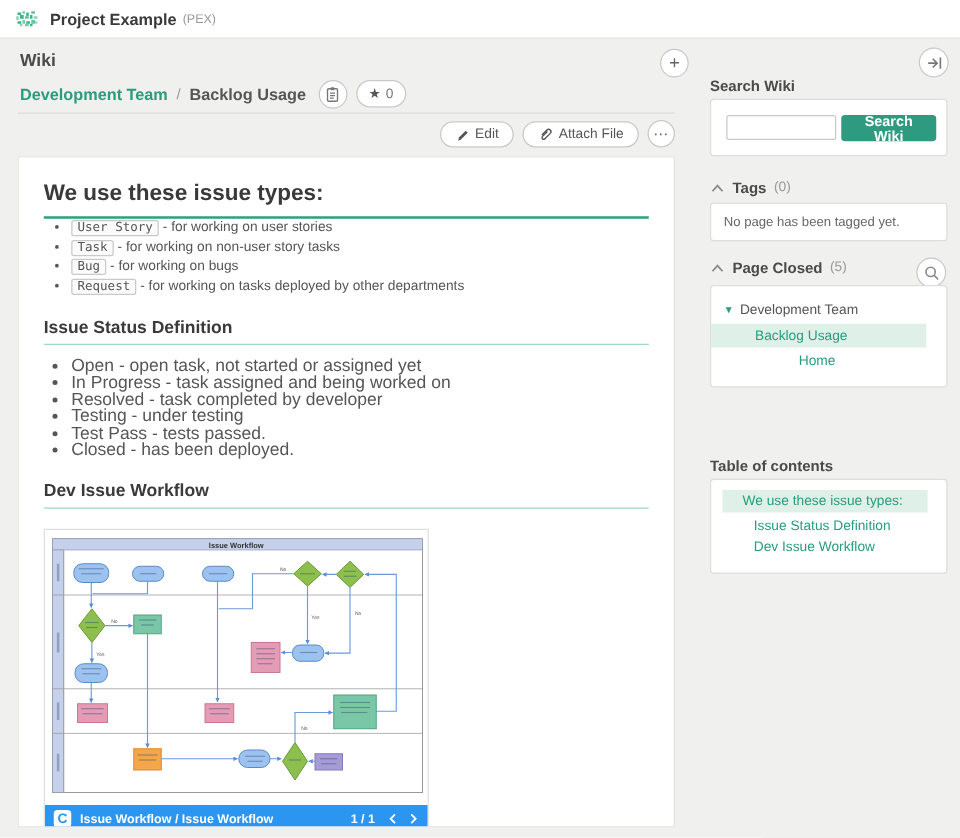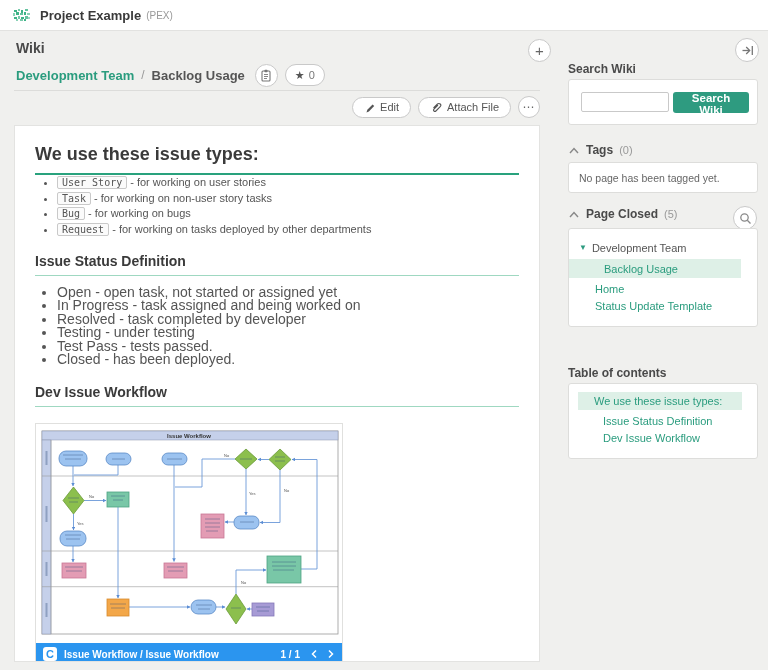--- a/index.html
+++ b/index.html
@@ -84,21 +84,21 @@
   .section-title { font-size:12px; font-weight:bold; color:#4a4a4a; }
   .section-count { font-size:11px; color:#999; }
   .tags-panel { top:162px; height:31px; display:flex; align-items:center; padding-left:10px; }
   .tags-empty { font-size:10.5px; color:#666; }
   .pl-search { position:absolute; top:206px; left:733px; width:24px; height:24px; }
   .pl-panel { top:228px; padding:10px 0 11px; }
   .pl-root { display:flex; align-items:center; gap:5px; padding-left:10px; height:18px; font-size:11px; color:#555; cursor:pointer; }
   .caret { font-size:8px; color:#2e9b80; line-height:1; }
   .row-active { background:#def0e7; color:#2a9c7e; font-size:11px; display:flex; align-items:center; cursor:pointer; }
   .pl-active { height:19px; padding-left:35px; margin:2px 16px 2px 0; }
-  .pl-link { height:17.5px; display:flex; align-items:center; padding-left:26px; font-size:11px; color:#2a9c7e; cursor:pointer; }
+  .pl-link { height:17.5px; display:flex; align-items:center; padding-left:26px; font-size:11px; color:#2a9c7e; cursor:pointer;margin-left:44px; }
   .toc-panel { top:383px; padding:8px 0 12px; }
   .toc-active { height:18px; margin:0 15px 2px 9px; padding-left:16px; }
   .toc-link { height:17px; display:flex; align-items:center; padding-left:34px; font-size:11px; color:#2a9c7e; cursor:pointer; }
 </style>
 </head>
 <body>
 
 <div class="top-header">
   <svg width="20" height="14">
     <g fill="#3eb487">
@@ -354,21 +354,20 @@
     <line x1="8.3" y1="8.3" x2="11.5" y2="11.5" stroke="#8a8a8a" stroke-width="1.3"></line>
   </svg>
 </div>
 <div class="panel pl-panel">
   <div class="pl-root">
     <span class="caret">▼</span>
     <span>Development Team</span>
   </div>
   <div class="row-active pl-active">Backlog Usage</div>
   <div class="pl-link">Home</div>
-  <div class="pl-link">Status Update Template</div>
 </div>
 
 <div class="sb-label" style="top:366px;">Table of contents</div>
 <div class="panel toc-panel">
   <div class="row-active toc-active">We use these issue types:</div>
   <div class="toc-link">Issue Status Definition</div>
   <div class="toc-link">Dev Issue Workflow</div>
 </div>
 
 </body></html>

